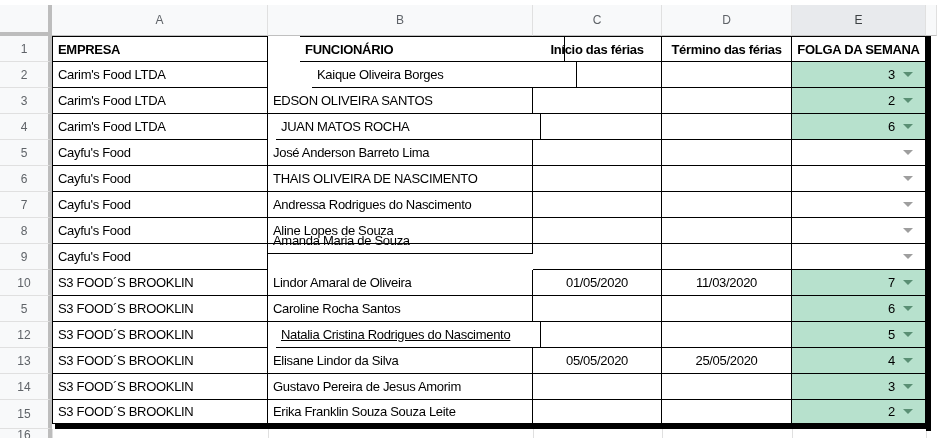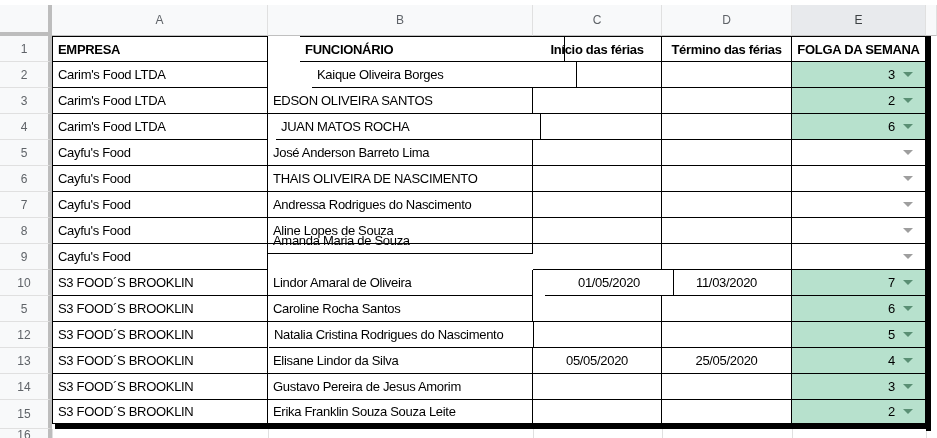--- a/index.html
+++ b/index.html
@@ -118,36 +118,36 @@
     <div class="cell " style="left: 52px; width: 216px; top: 244px; height: 26px; border-left: 1px solid rgb(0, 0, 0);">Cayfu's Food</div>
     <div class="cell " style="left: 268px; width: 265px; top: 228px; height: 26px;">Amanda Maria de Souza</div>
     <div class="cell center" style="left: 533px; width: 129px; top: 244px; height: 26px;"></div>
     <div class="cell center" style="left: 662px; width: 130px; top: 244px; height: 26px;"></div>
     <div class="cell right" style="left: 792px; width: 134px; top: 244px; height: 26px;">
       <span class="ddval"></span>
       <span class="tri grey"></span>
     </div>
     <div class="cell " style="left: 52px; width: 216px; top: 270px; height: 26px; border-left: 1px solid rgb(0, 0, 0);">S3 FOOD´S BROOKLIN</div>
     <div class="cell " style="left: 268px; width: 265px; top: 270px; height: 26px;">Lindor Amaral de Oliveira</div>
-    <div class="cell center" style="left: 545px; width: 129px; top: 270px; height: 26px;">01/05/2020</div>
+    <div class="cell center" style="left: 533px; width: 129px; top: 270px; height: 26px;">01/05/2020</div>
     <div class="cell center" style="left: 662px; width: 130px; top: 270px; height: 26px;">11/03/2020</div>
     <div class="cell right green" style="left: 792px; width: 134px; top: 270px; height: 26px;">
       <span class="ddval">7</span>
       <span class="tri"></span>
     </div>
     <div class="cell " style="left: 52px; width: 216px; top: 296px; height: 26px; border-left: 1px solid rgb(0, 0, 0);">S3 FOOD´S BROOKLIN</div>
     <div class="cell " style="left: 268px; width: 265px; top: 296px; height: 26px;">Caroline Rocha Santos</div>
     <div class="cell center" style="left: 533px; width: 129px; top: 296px; height: 26px;"></div>
     <div class="cell center" style="left: 662px; width: 130px; top: 296px; height: 26px;"></div>
     <div class="cell right green" style="left: 792px; width: 134px; top: 296px; height: 26px;">
       <span class="ddval">6</span>
       <span class="tri"></span>
     </div>
     <div class="cell " style="left: 52px; width: 216px; top: 322px; height: 26px; border-left: 1px solid rgb(0, 0, 0);">S3 FOOD´S BROOKLIN</div>
-    <div class="cell " style="left: 269px; width: 265px; top: 322px; height: 26px;">Natalia Cristina Rodrigues do Nascimento</div>
+    <div class="cell " style="left: 276px; width: 265px; top: 322px; height: 26px; text-decoration: underline;">Natalia Cristina Rodrigues do Nascimento</div>
     <div class="cell center" style="left: 533px; width: 129px; top: 322px; height: 26px;"></div>
     <div class="cell center" style="left: 662px; width: 130px; top: 322px; height: 26px;"></div>
     <div class="cell right green" style="left: 792px; width: 134px; top: 322px; height: 26px;">
       <span class="ddval">5</span>
       <span class="tri"></span>
     </div>
     <div class="cell " style="left: 52px; width: 216px; top: 348px; height: 26px; border-left: 1px solid rgb(0, 0, 0);">S3 FOOD´S BROOKLIN</div>
     <div class="cell " style="left: 268px; width: 265px; top: 348px; height: 26px;">Elisane Lindor da Silva</div>
     <div class="cell center" style="left: 533px; width: 129px; top: 348px; height: 26px;">05/05/2020</div>
     <div class="cell center" style="left: 662px; width: 130px; top: 348px; height: 26px;">25/05/2020</div>

